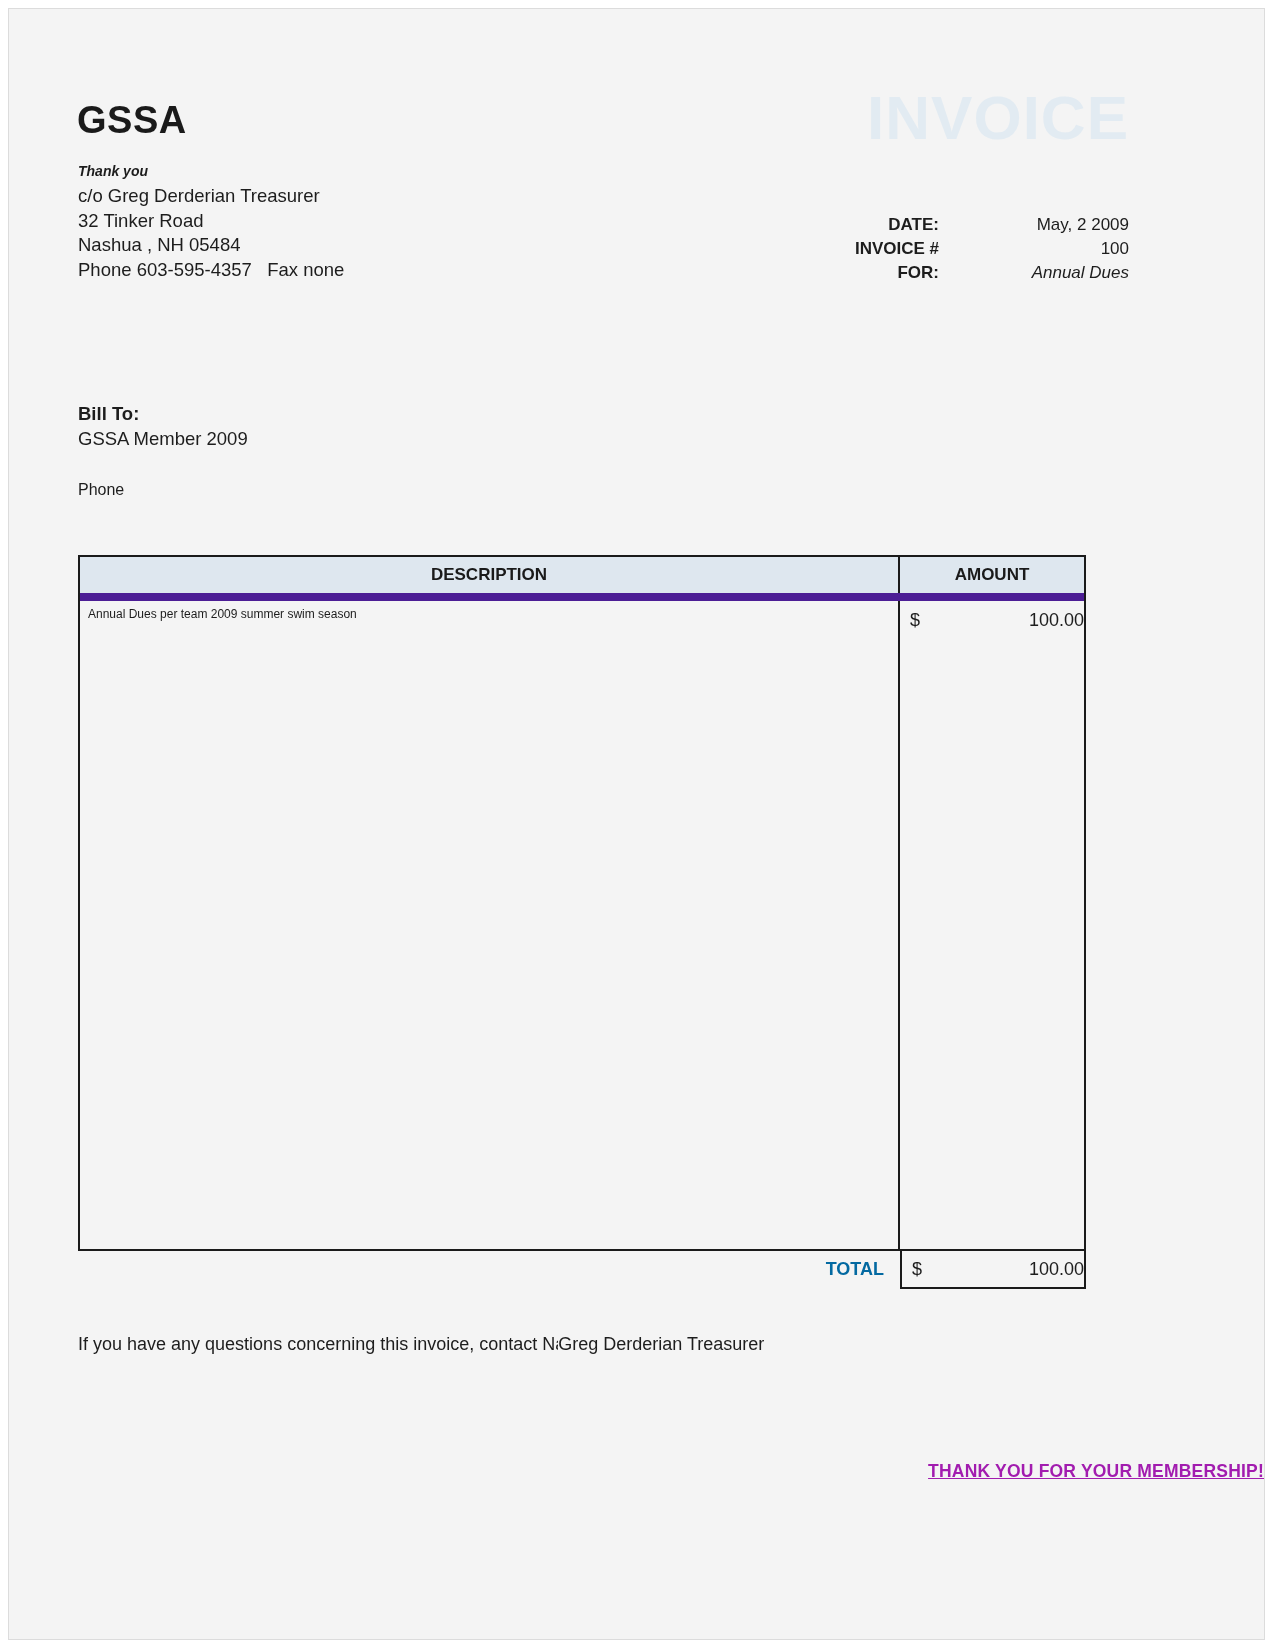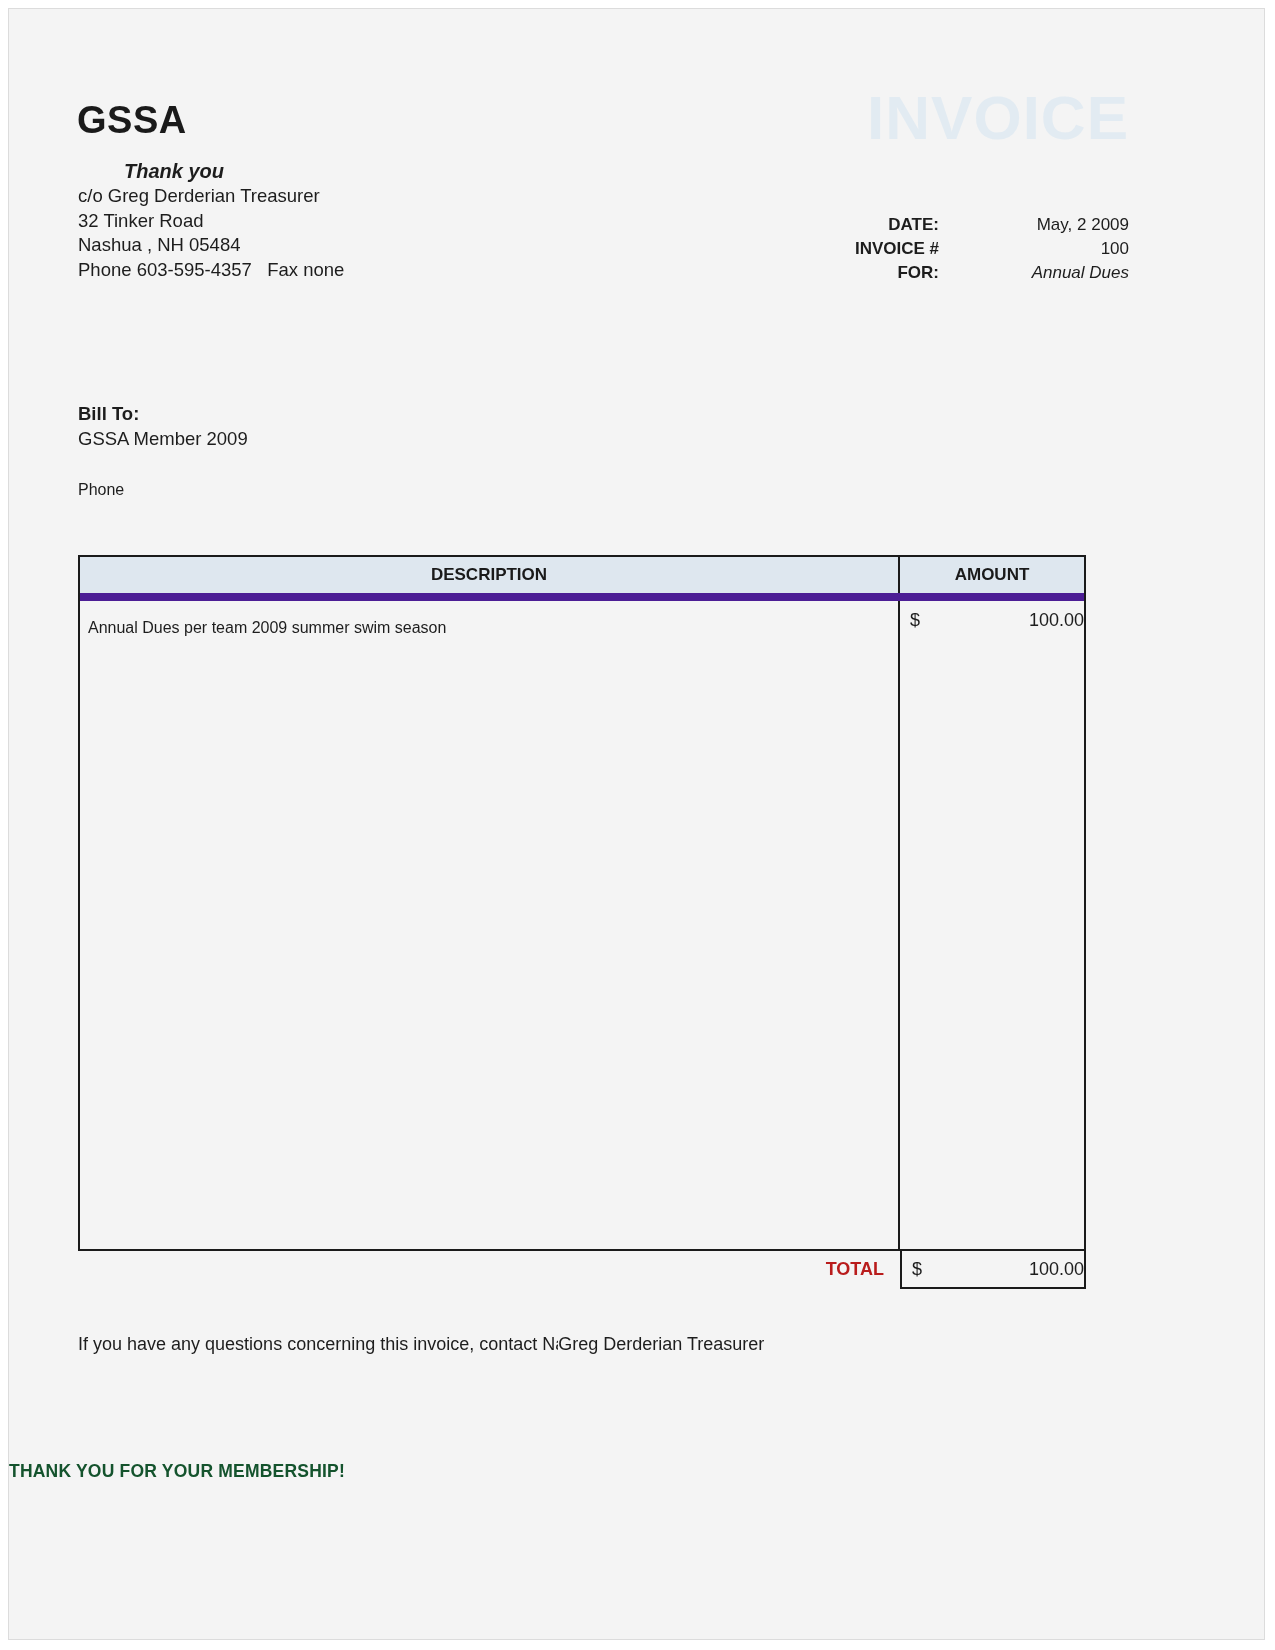--- a/index.html
+++ b/index.html
@@ -61,22 +61,21 @@
     position: absolute;
     left: 69px;
     top: 150px;
     font-size: 18.5px;
     color: #1d1d1d;
     line-height: 24.8px;
   }
   .from-block .thanks {
     font-weight: bold;
     font-style: italic;
-    font-size: 20px;
-    margin-left: 46px;
+    font-size: 14px;
   }
   .from-block .line {
     white-space: pre;
   }
 
   
   .meta {
     position: absolute;
     right: 135px;
     top: 204px;
@@ -156,22 +155,22 @@
     width: 186px;
     flex: 0 0 186px;
     border-left: 2px solid #1a1a1a;
   }
   .tbody {
     display: flex;
     min-height: 648px;
   }
   .td-desc {
     flex: 1 1 auto;
-    padding: 18px 0 0 8px;
-    font-size: 16px;
+    padding: 6px 0 0 8px;
+    font-size: 12px;
     color: #1d1d1d;
     box-sizing: border-box;
   }
   .td-amt {
     width: 186px;
     flex: 0 0 186px;
     border-left: 2px solid #1a1a1a;
     position: relative;
     box-sizing: border-box;
   }
@@ -206,21 +205,21 @@
     height: 40px;
     display: flex;
     box-sizing: border-box;
   }
   .total-label {
     flex: 1 1 auto;
     text-align: right;
     padding-right: 16px;
     font-size: 18px;
     font-weight: bold;
-    color: #b91c1c;
+    color: #0369a1;
     line-height: 40px;
     box-sizing: border-box;
   }
   .total-amt {
     width: 186px;
     flex: 0 0 186px;
     border: 2px solid #1a1a1a;
     position: relative;
     box-sizing: border-box;
     display: flex;
@@ -246,25 +245,26 @@
     white-space: nowrap;
     vertical-align: bottom;
     width: 16px;
   }
 
   .thankyou {
     position: absolute;
     left: 0;
     right: 0;
     top: 1452px;
-    text-align: left;
+    text-align: right;
     font-size: 17.5px;
     font-weight: bold;
-    color: #14532d;
+    color: #a21caf;
     letter-spacing: 0.2px;
+    text-decoration: underline;
   }
 </style>
 </head>
 <body>
 
 <div class="page">
   <div class="sheet">
 
     <div class="company-name">GSSA</div>
 

